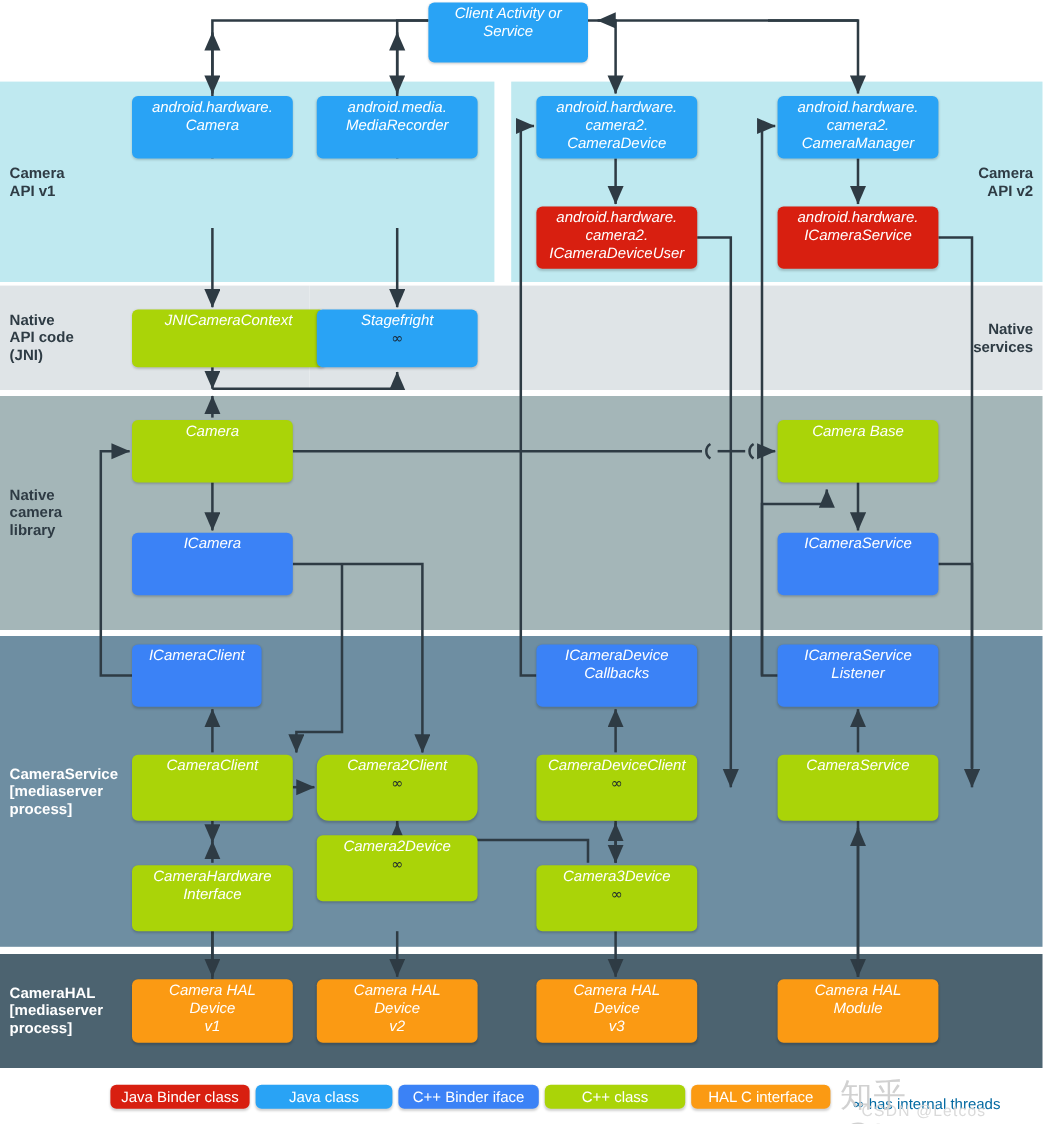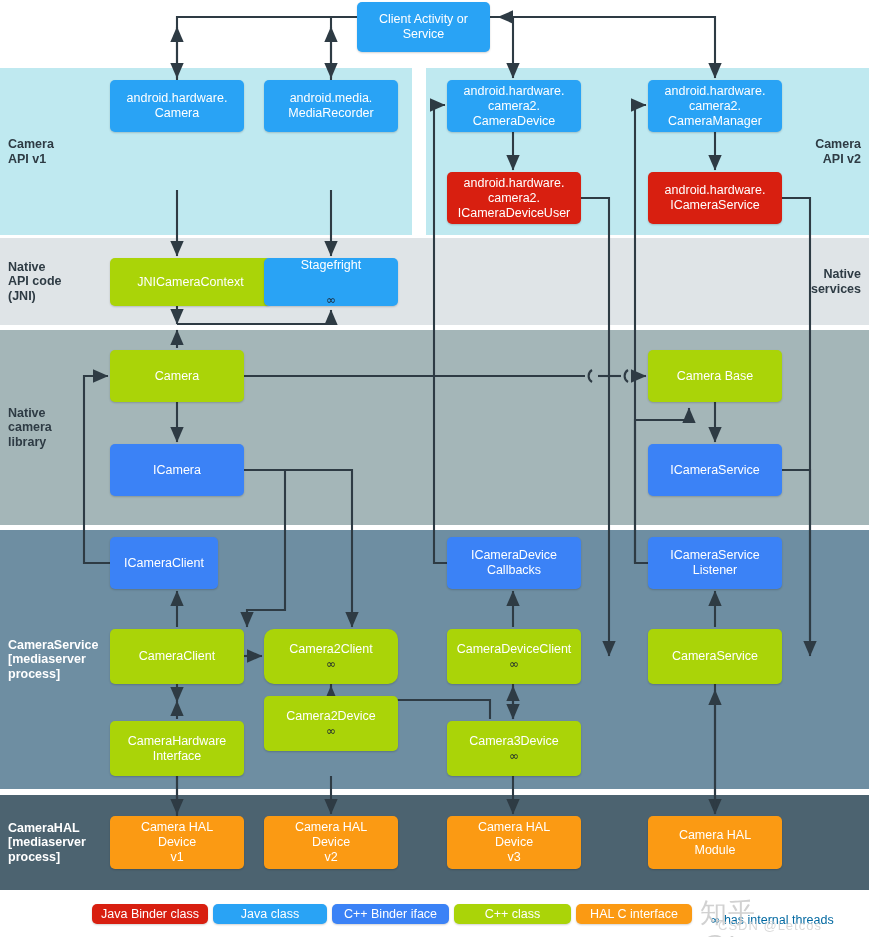--- a/index.html
+++ b/index.html
@@ -7,23 +7,23 @@
   body{font-family:"Liberation Sans","DejaVu Sans",sans-serif;}
   #stage{position:relative;width:869px;height:937px;background:#ffffff;overflow:hidden;}
 
   
   .band{position:absolute;left:0;width:869px;}
   .band-label{position:absolute;font-weight:bold;font-size:12.5px;line-height:14.5px;color:#2e3b44;white-space:pre-line;}
   .band-label.light{color:#ffffff;}
 
   
   .box{position:absolute;border-radius:5px;display:flex;flex-direction:column;
-       align-items:center;justify-content:center;text-align:center;
+       align-items:center;text-align:center;
        color:#ffffff;font-size:12.5px;line-height:15px;box-sizing:border-box;padding:2px 16px;
-       box-shadow:0 1px 2px rgba(0,0,0,.18);}
+       box-shadow:0 1px 2px rgba(0,0,0,.18);font-style:italic;}
   .box .lbl{white-space:pre-line;}
   .box .inf{font-size:12px;line-height:13px;margin-top:1px;font-family:"DejaVu Sans",sans-serif;color:#1a2430;}
   .c-javabinder{background:#d81f10;}
   .c-java{background:#29a3f5;}
   .c-cppbinder{background:#3b82f6;}
   .c-cpp{background:#aad408;}
   .c-hal{background:#fb9a13;}
 
   
   .legend-item{position:absolute;height:20px;border-radius:5px;display:flex;align-items:center;
@@ -190,21 +190,21 @@
 camera2.
 ICameraDeviceUser</span>
       </div>
       <div class="box c-javabinder" style="left: 648px; top: 172px; width: 134px; height: 52px;">
         <span class="lbl">android.hardware.
 ICameraService</span>
       </div>
       <div class="box c-cpp" style="left: 110px; top: 258px; width: 161px; height: 48px;">
         <span class="lbl">JNICameraContext</span>
       </div>
-      <div class="box c-java" style="left: 264px; top: 258px; width: 134px; height: 48px; gap: 20px;">
+      <div class="box c-java" style="left: 264px; top: 258px; width: 134px; height: 48px;">
         <span class="lbl">Stagefright</span>
         <span class="inf">∞</span>
       </div>
       <div class="box c-cpp" style="left: 110px; top: 350px; width: 134px; height: 52px;">
         <span class="lbl">Camera</span>
       </div>
       <div class="box c-cppbinder" style="left: 110px; top: 444px; width: 134px; height: 52px;">
         <span class="lbl">ICamera</span>
       </div>
       <div class="box c-cpp" style="left: 648px; top: 350px; width: 134px; height: 52px;">

